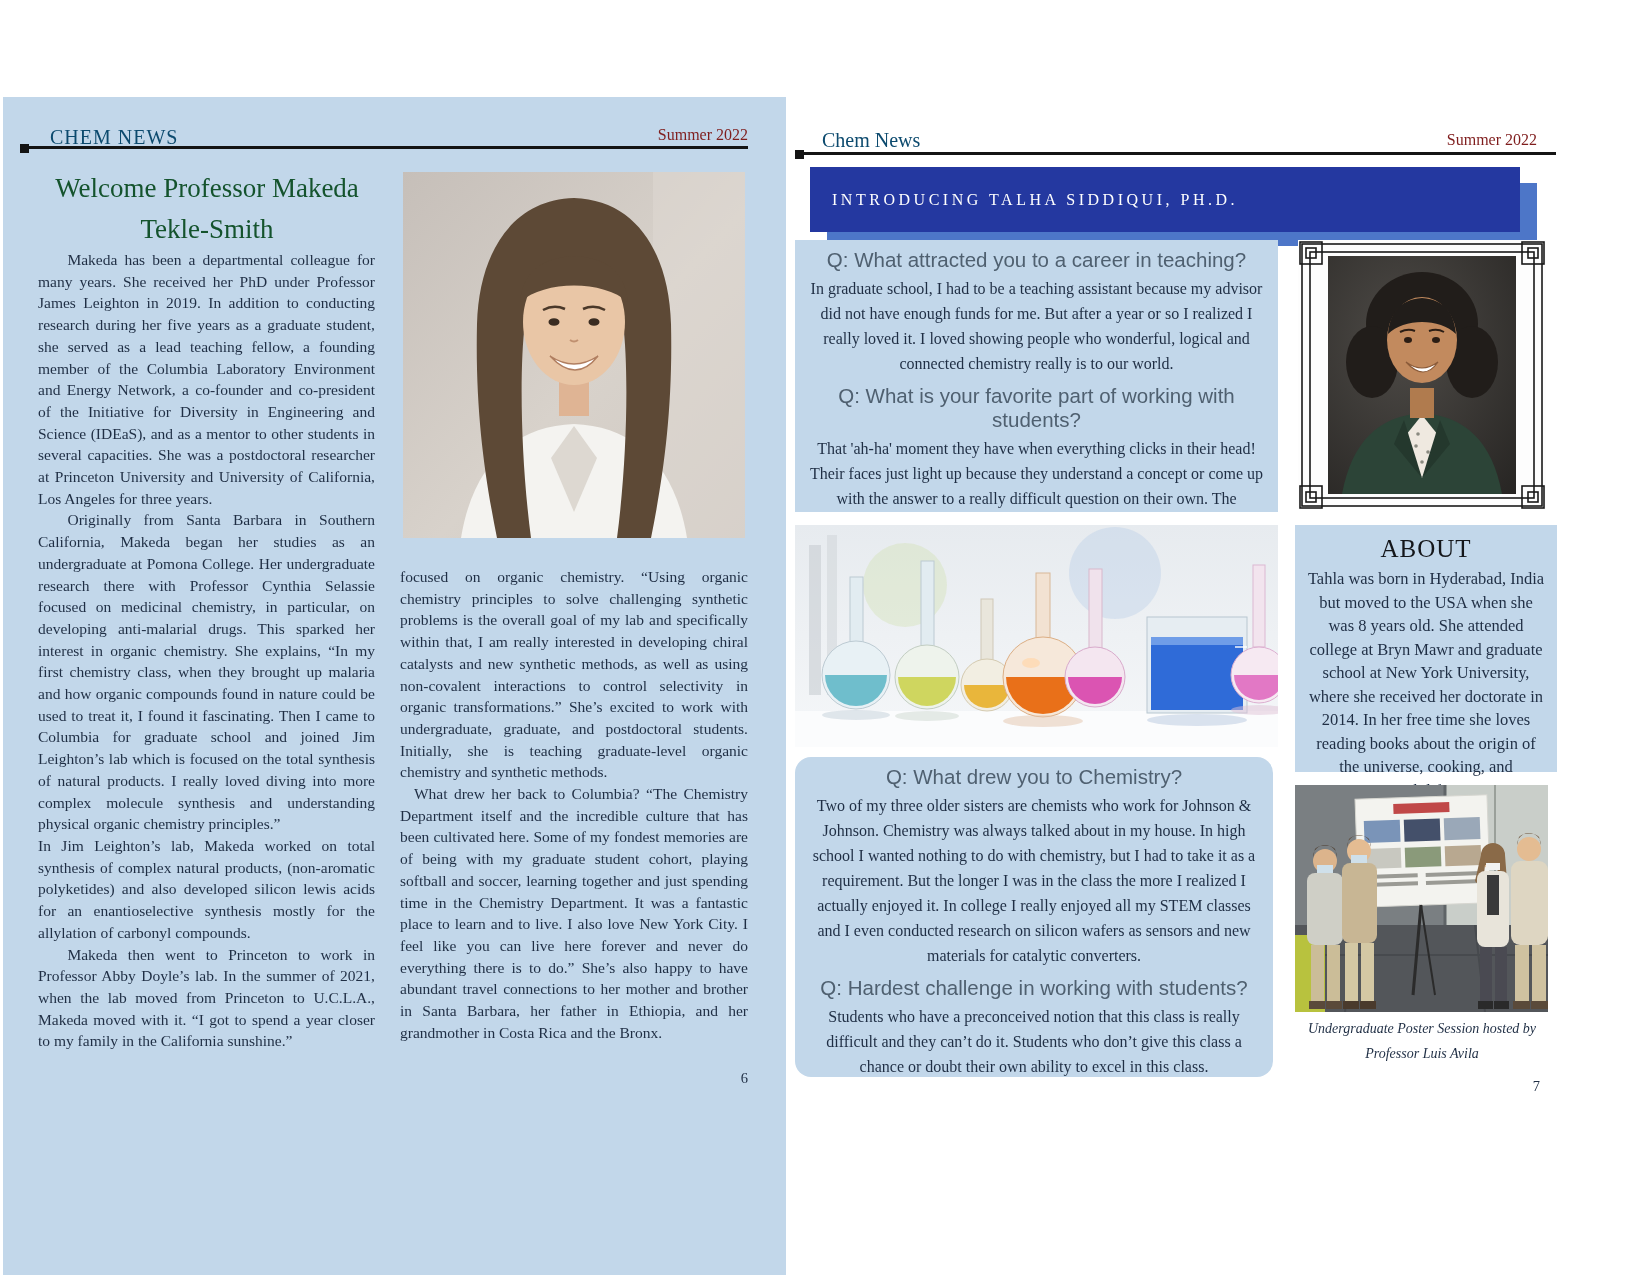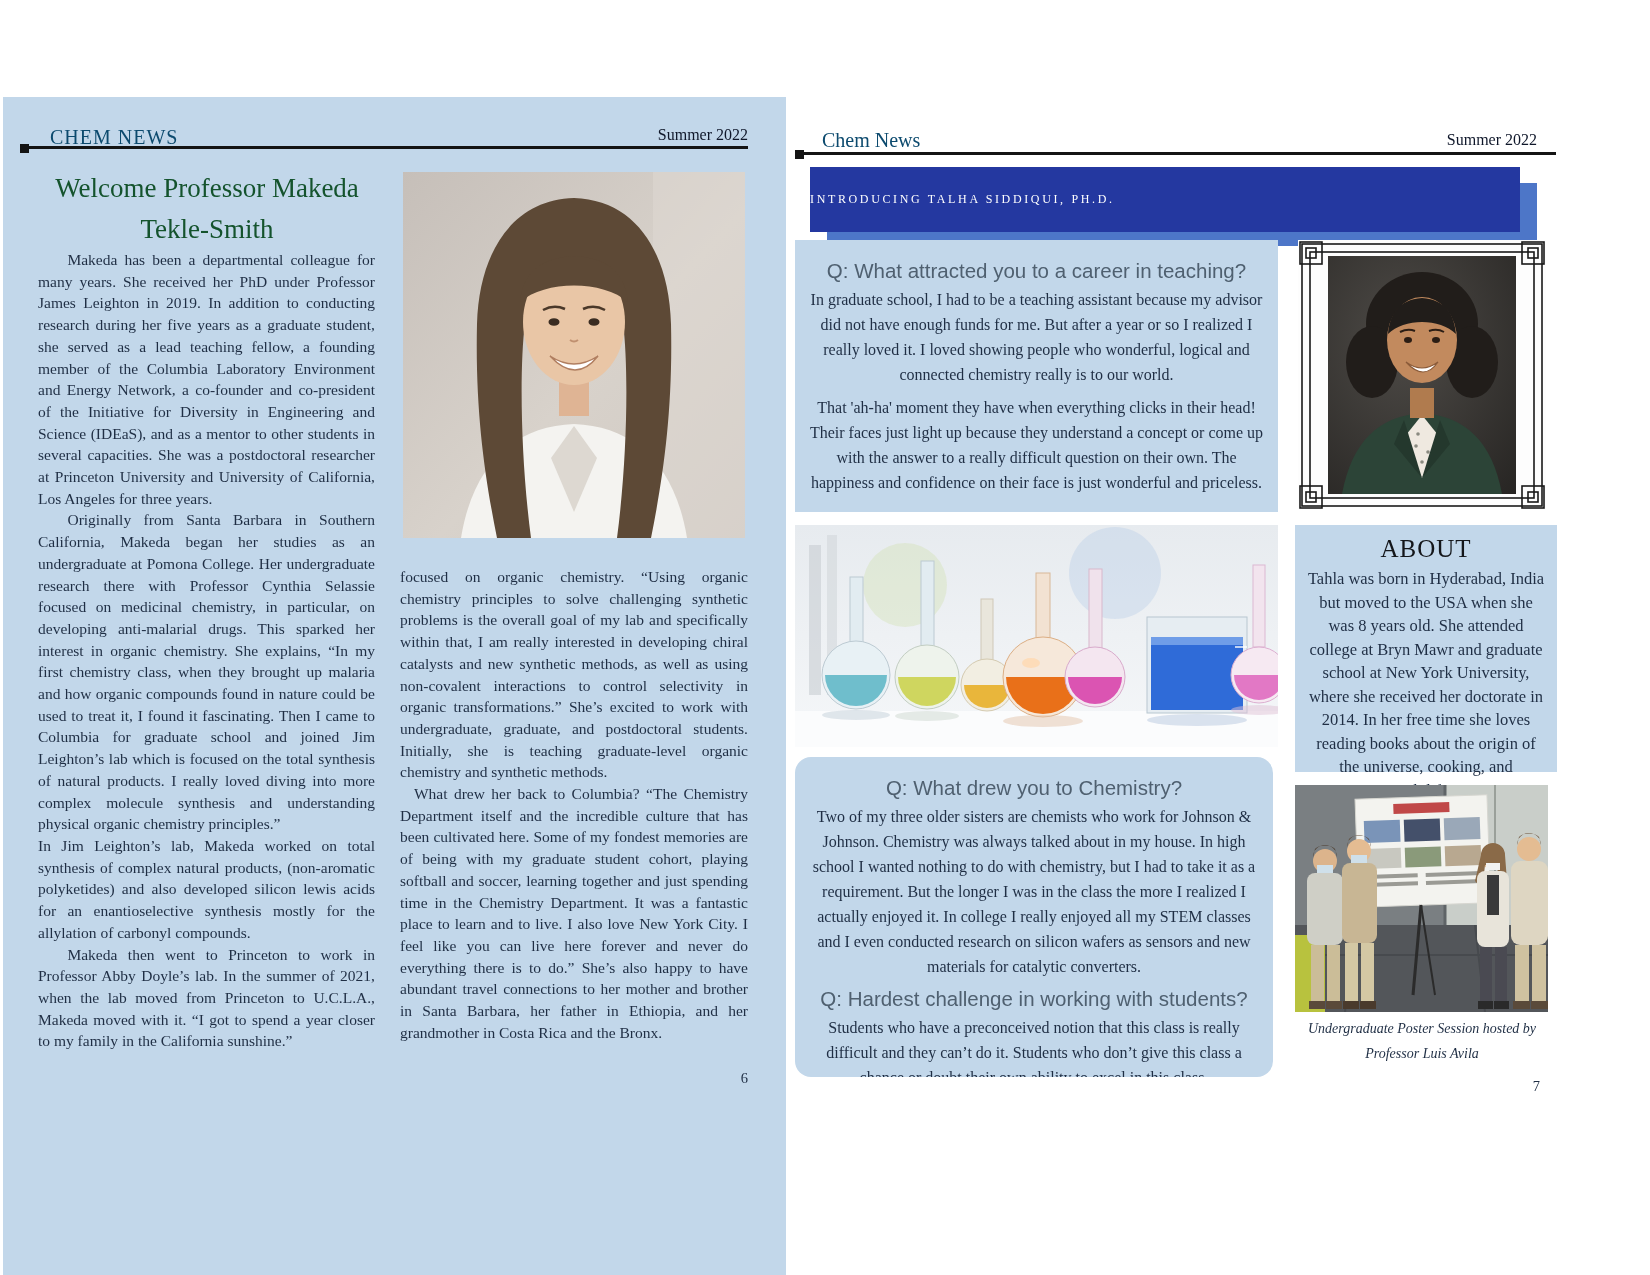--- a/index.html
+++ b/index.html
@@ -3,38 +3,38 @@
 <meta charset="utf-8">
 <style>
   html,body{margin:0;padding:0;background:#ffffff;}
   #canvas{position:relative;width:1650px;height:1275px;background:#ffffff;overflow:hidden;
           font-family:"Liberation Serif", serif;color:#1f2e44;}
   .abs{position:absolute;}
 
   
   #left-page{left:3px;top:97px;width:783px;height:1178px;background:#c2d7ea;}
   .hdr-brand{font-size:20px;letter-spacing:1px;color:#0c4a6e;}
-  .hdr-issue{font-size:16px;color:#0f172a;text-align:right;}
+  .hdr-issue{font-size:16px;color:#7f1d1d;text-align:right;}
   .hdr-rule{background:#141414;height:3px;}
   .hdr-square{background:#141414;width:9px;height:9px;}
   #article-title{left:42px;top:168px;width:330px;text-align:center;font-size:27px;line-height:1.5;color:#14532d;}
   .col{font-size:15.5px;line-height:21.7px;text-align:justify;color:#1f2e44;overflow:hidden;}
   .col p{margin:0;}
   .ind{text-indent:1.9em;}
   .ind-sm{text-indent:0.9em;}
   #col1{left:38px;top:249px;width:337px;height:828px;}
   #col2{left:400px;top:566px;width:348px;height:514px;}
   .pagenum{font-size:14.5px;color:#1f2e44;text-align:right;width:48px;}
 
   
   #banner-shadow{left:827px;top:183px;width:710px;height:63px;background:#4d76c8;}
   #banner-main{left:810px;top:167px;width:710px;height:65px;background:#2438a0;}
-  #banner-title{display:block;line-height:65px;color:#ffffff;font-size:12px;
+  #banner-title{display:block;padding-left:22px;line-height:65px;color:#ffffff;font-size:16px;
                 letter-spacing:0.22em;font-family:"Liberation Serif", serif;}
-  .qa-box{background:#c2d7ea;padding:13px 12px;box-sizing:border-box;overflow:hidden;}
+  .qa-box{background:#c2d7ea;padding:2px 12px;box-sizing:border-box;overflow:hidden;}
   #qa-box-top{left:795px;top:240px;width:483px;height:272px;}
   #qa-box-bottom{left:795px;top:757px;width:478px;height:320px;border-radius:16px;}
   .qa-q{font-family:"Liberation Sans", sans-serif;font-size:20.5px;color:#4f6070;text-align:center;margin:6px 0 4px 0;}
   .qa-a{font-size:16px;line-height:25px;text-align:center;color:#1f2e44;margin:0 0 8px 0;}
   #about-box{left:1295px;top:525px;width:262px;height:247px;background:#c2d7ea;padding:8px 10px;box-sizing:border-box;}
   #about-title{text-align:center;font-size:25px;letter-spacing:1px;color:#14161a;margin:2px 0 4px 0;}
   #about-body{font-size:16.5px;line-height:23.5px;text-align:center;color:#1f2e44;}
   #photo-caption{left:1293px;top:1016px;width:258px;text-align:center;font-style:italic;
                  font-size:14px;line-height:25px;color:#1f2e44;}
   .photo{display:block;}
@@ -106,20 +106,21 @@
   <div class="abs hdr-rule" style="left:801px;top:152px;width:755px;height:2.5px;"></div>
 
   <div id="banner-shadow" class="abs"></div>
   <div id="banner-main" class="abs">
     <span id="banner-title">INTRODUCING TALHA SIDDIQUI, PH.D.</span>
   </div>
 
   <div id="qa-box-top" class="abs qa-box">
     <div class="qa-q">Q: What attracted you to a career in teaching?</div>
     <div class="qa-a">In graduate school, I had to be a teaching assistant because my advisor did not have enough funds for me. But after a year or so I realized I really loved it. I loved showing people who wonderful, logical and connected chemistry really is to our world.</div>
+    <div class="qa-q">Q: What is your favorite part of working with students?</div>
     <div class="qa-a">That 'ah-ha' moment they have when everything clicks in their head! Their faces just light up because they understand a concept or come up with the answer to a really difficult question on their own. The happiness and confidence on their face is just wonderful and priceless.</div>
   </div>
 
   <div id="frame-box" class="abs">
     <svg class="photo" width="248" height="270" viewBox="0 0 248 270">
 
       <g>
         <defs>
           <radialGradient id="bg2" cx="0.4" cy="0.35" r="0.9">
             <stop offset="0" stop-color="#4e4b47"></stop>

